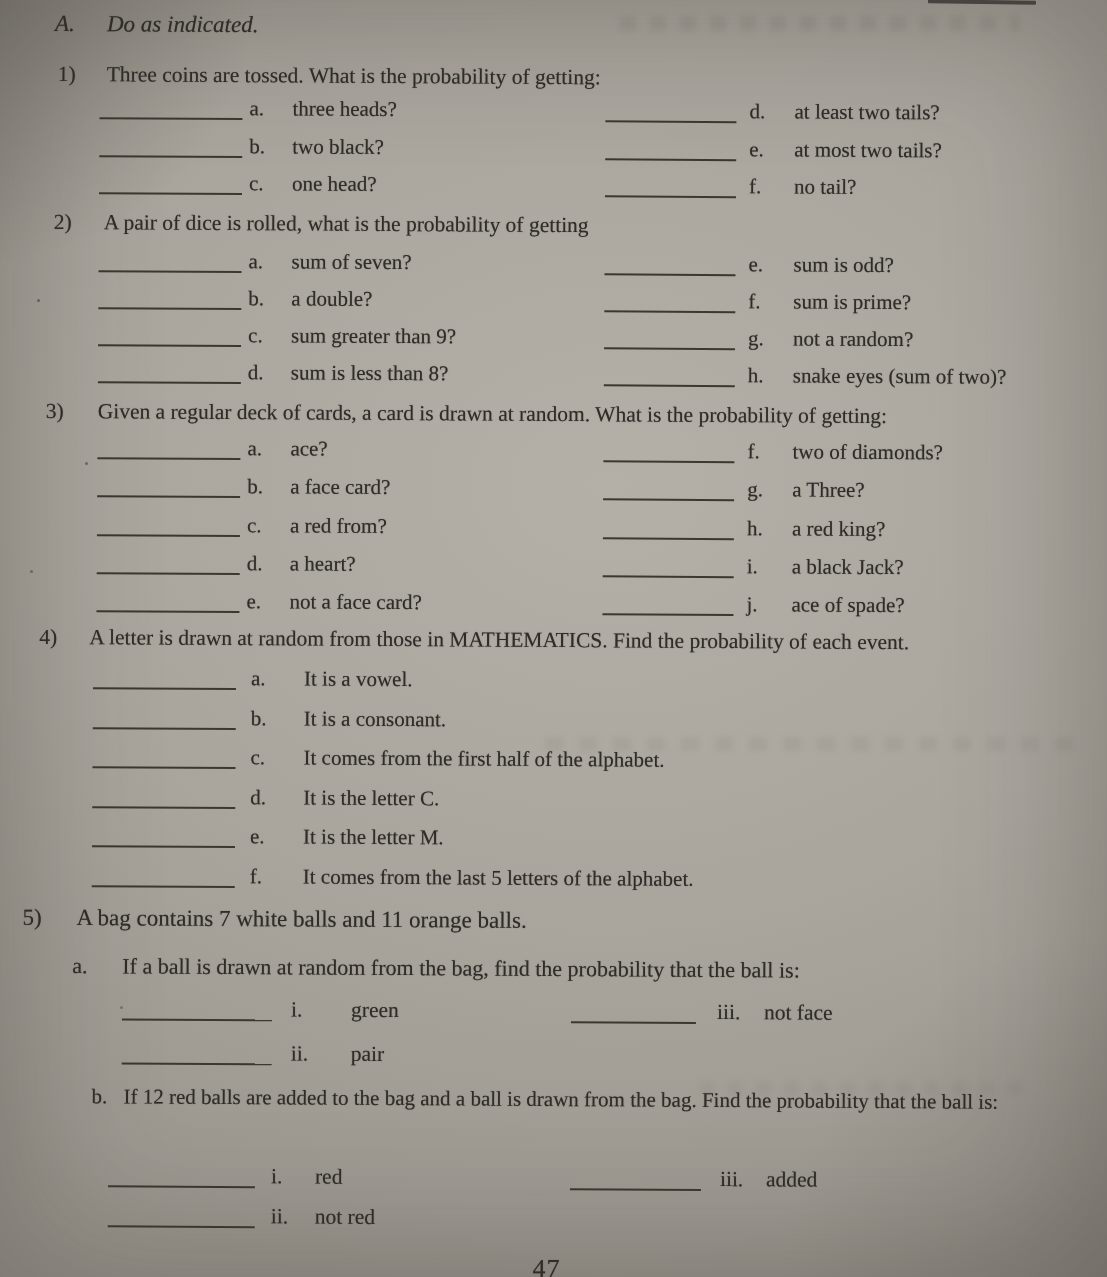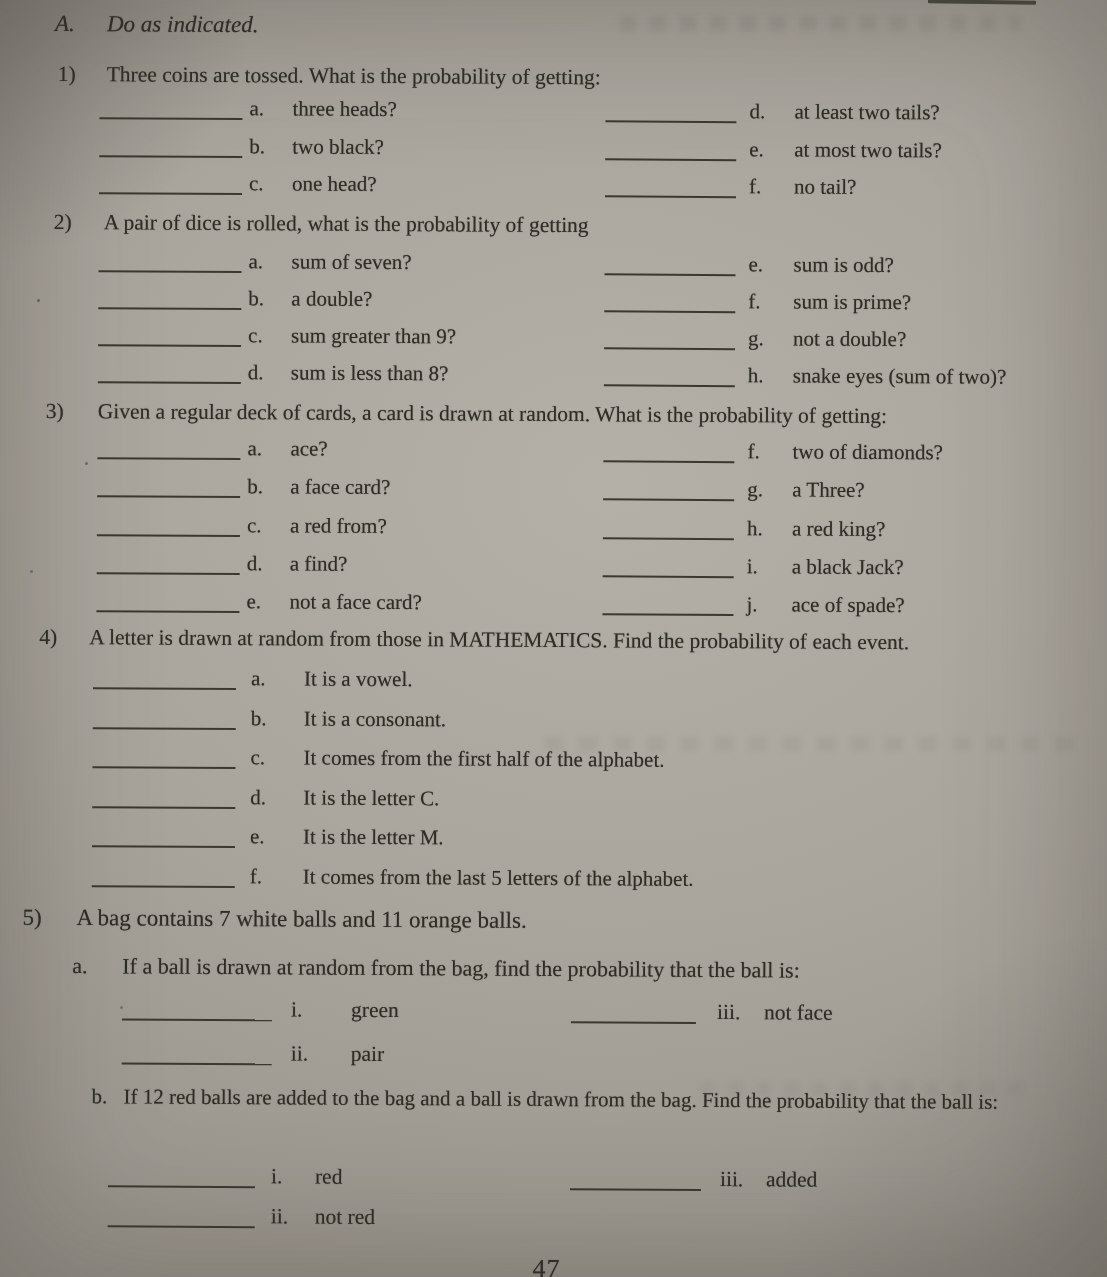--- a/index.html
+++ b/index.html
@@ -149,21 +149,21 @@
       <div class="row">
         <div class="cell l"><span class="blank"></span><span class="lab">a.</span><span class="txt">sum of seven?</span></div>
         <div class="cell r"><span class="blank"></span><span class="lab">e.</span><span class="txt">sum is odd?</span></div>
       </div>
       <div class="row">
         <div class="cell l"><span class="blank"></span><span class="lab">b.</span><span class="txt">a double?</span></div>
         <div class="cell r"><span class="blank"></span><span class="lab">f.</span><span class="txt">sum is prime?</span></div>
       </div>
       <div class="row">
         <div class="cell l"><span class="blank"></span><span class="lab">c.</span><span class="txt">sum greater than 9?</span></div>
-        <div class="cell r"><span class="blank"></span><span class="lab">g.</span><span class="txt">not a double?</span></div>
+        <div class="cell r"><span class="blank"></span><span class="lab">g.</span><span class="txt">not a random?</span></div>
       </div>
       <div class="row">
         <div class="cell l"><span class="blank"></span><span class="lab">d.</span><span class="txt">sum is less than 8?</span></div>
         <div class="cell r"><span class="blank"></span><span class="lab">h.</span><span class="txt">snake eyes (sum of two)?</span></div>
       </div>
     </div>
 
     <div class="qhead" id="h3">
       <span class="qnum">3)</span>
       <span>Given a regular deck of cards, a card is drawn at random. What is the probability of getting:</span>
@@ -175,21 +175,21 @@
       </div>
       <div class="row">
         <div class="cell l"><span class="blank"></span><span class="lab">b.</span><span class="txt">a face card?</span></div>
         <div class="cell r"><span class="blank"></span><span class="lab">g.</span><span class="txt">a Three?</span></div>
       </div>
       <div class="row">
         <div class="cell l"><span class="blank"></span><span class="lab">c.</span><span class="txt">a red from?</span></div>
         <div class="cell r"><span class="blank"></span><span class="lab">h.</span><span class="txt">a red king?</span></div>
       </div>
       <div class="row">
-        <div class="cell l"><span class="blank"></span><span class="lab">d.</span><span class="txt">a find?</span></div>
+        <div class="cell l"><span class="blank"></span><span class="lab">d.</span><span class="txt">a heart?</span></div>
         <div class="cell r"><span class="blank"></span><span class="lab">i.</span><span class="txt">a black Jack?</span></div>
       </div>
       <div class="row">
         <div class="cell l"><span class="blank"></span><span class="lab">e.</span><span class="txt">not a face card?</span></div>
         <div class="cell r"><span class="blank"></span><span class="lab">j.</span><span class="txt">ace of spade?</span></div>
       </div>
     </div>
 
     <div class="qhead" id="h4">
       <span class="qnum">4)</span>

